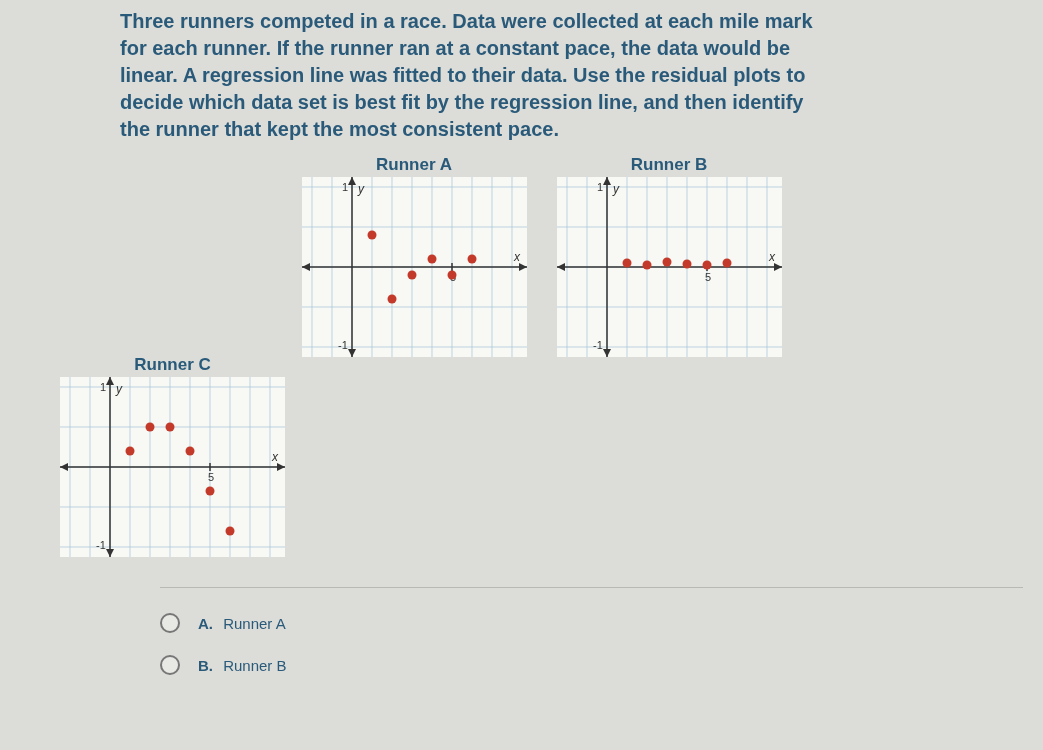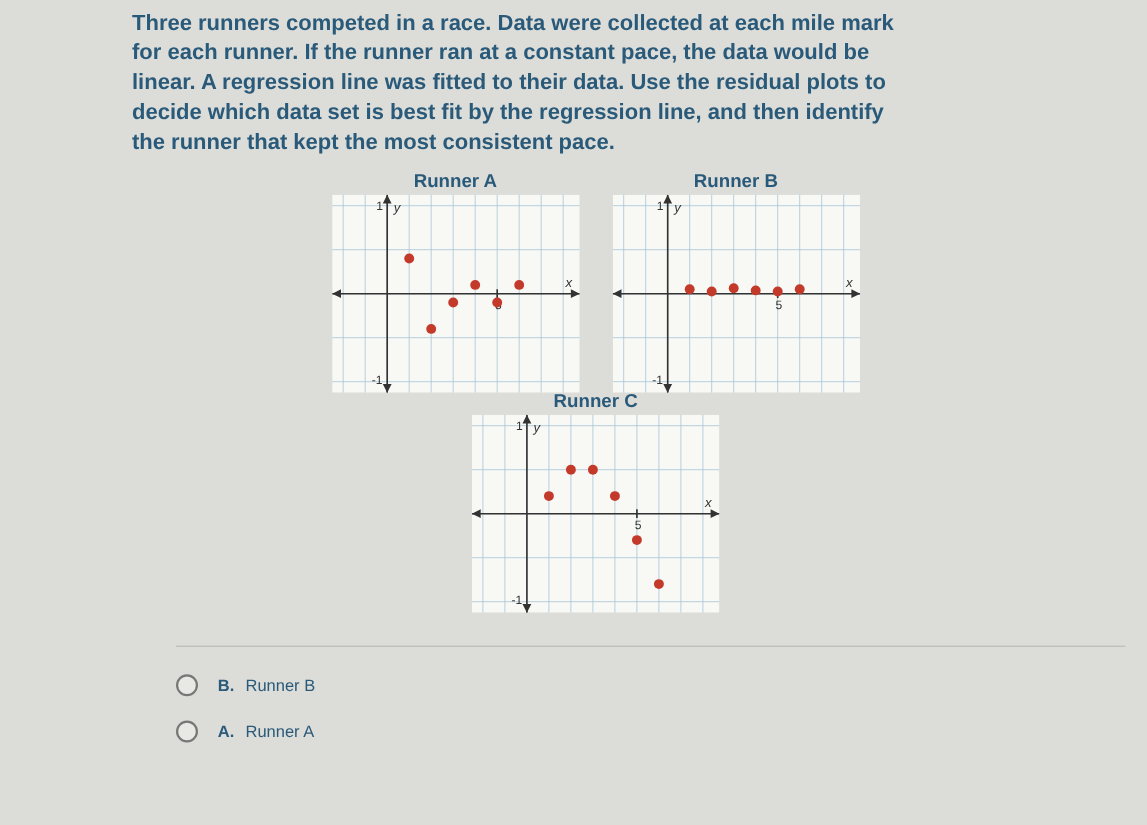--- a/index.html
+++ b/index.html
@@ -38,21 +38,21 @@
       color: #2a5a7a;
       font-size: 17px;
       font-weight: bold;
       margin-bottom: 2px;
     }
     .chart-svg {
       display: block;
     }
     .center-row {
       display: flex;
-      justify-content: center;
+      justify-content: flex-start;
       margin-left: -60px;
       margin-top: -2px;
     }
     .answers {
       margin-top: 30px;
       margin-left: 40px;
       border-top: 1px solid #b8b8b4;
       padding-top: 25px;
     }
     .answer-option {
@@ -214,25 +214,25 @@
         <circle cx="150" cy="114" r="4.5" fill="#c43a2a"></circle>
         <circle cx="170" cy="154" r="4.5" fill="#c43a2a"></circle>
       </svg>
     </div>
   </div>
 
   <div class="answers">
     <div class="answer-option">
       <div class="radio"></div>
       <div class="answer-label">
+        <span class="answer-letter">A.</span>
+        <span>Runner A</span>
+      </div>
+    </div>
+    <div class="answer-option">
+      <div class="radio"></div>
+      <div class="answer-label">
         <span class="answer-letter">B.</span>
         <span>Runner B</span>
       </div>
     </div>
-    <div class="answer-option">
-      <div class="radio"></div>
-      <div class="answer-label">
-        <span class="answer-letter">A.</span>
-        <span>Runner A</span>
-      </div>
-    </div>
   </div>
 </div>
 
 </body></html>

